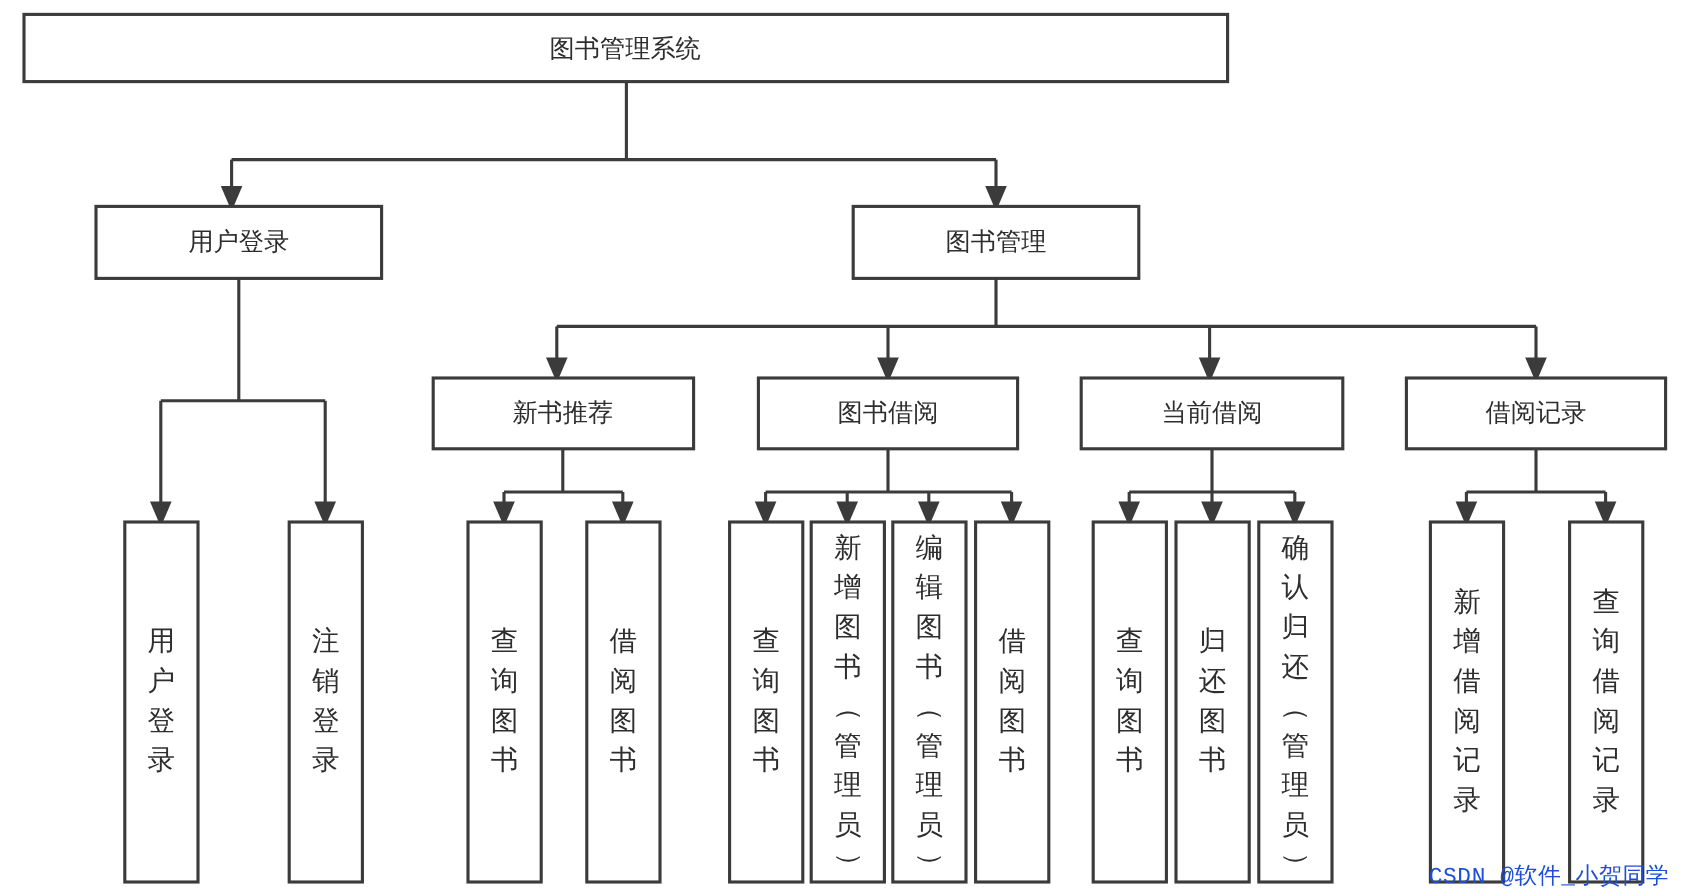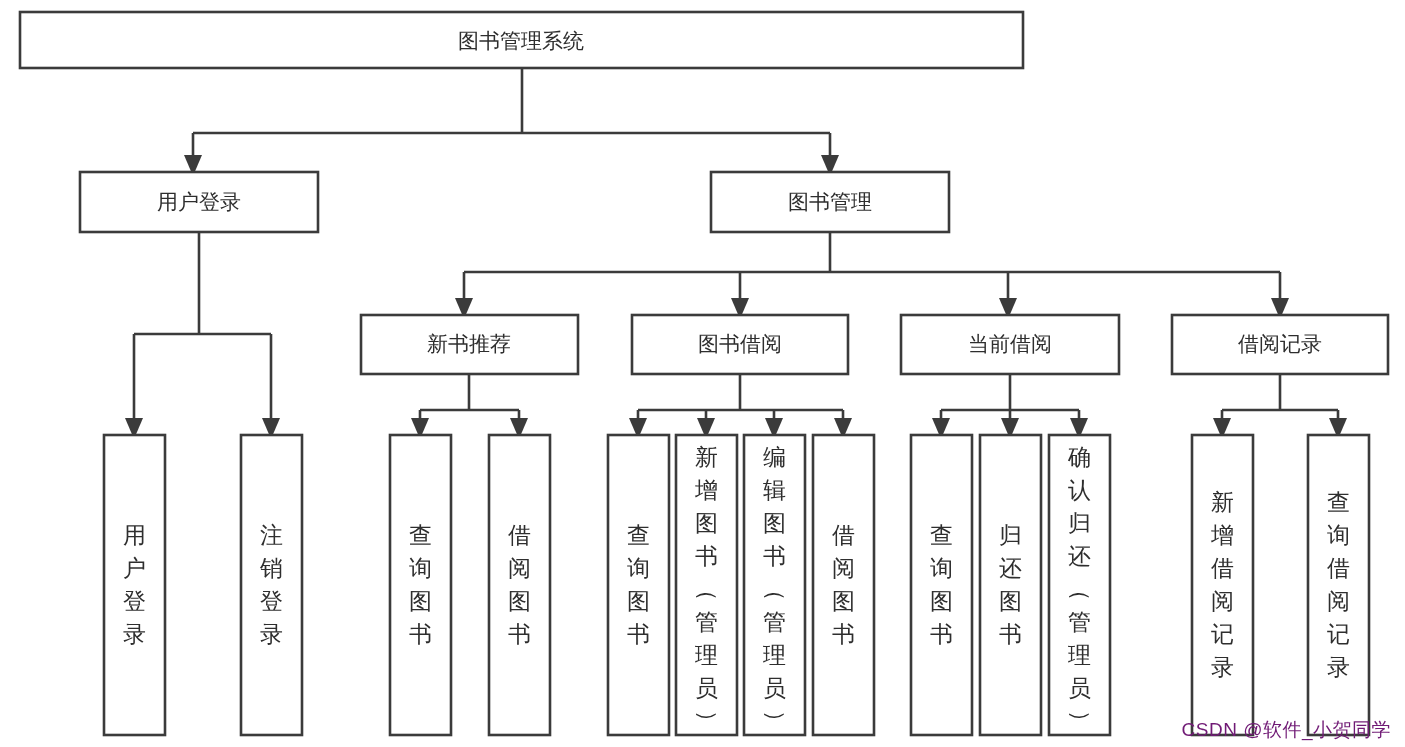--- a/index.html
+++ b/index.html
@@ -45,23 +45,23 @@
     fill: #2e2e2e;
     font-family: "DejaVu Sans", "Liberation Sans", sans-serif;
     font-size: 21px;
     text-anchor: middle;
     dominant-baseline: middle;
   }
   .watermark {
     position: absolute;
     right: 14px;
     bottom: 4px;
-    color: #701a75;
+    color: #1d4ed8;
     font-size: 19px;
-    font-family: Liberation Sans, sans-serif;
+    font-family: Liberation Mono, monospace;
     letter-spacing: 0.5px;
     white-space: nowrap;
     user-select: none;
   }
 </style>
 </head>
 <body>
 
 <div id="diagram-root">
 

